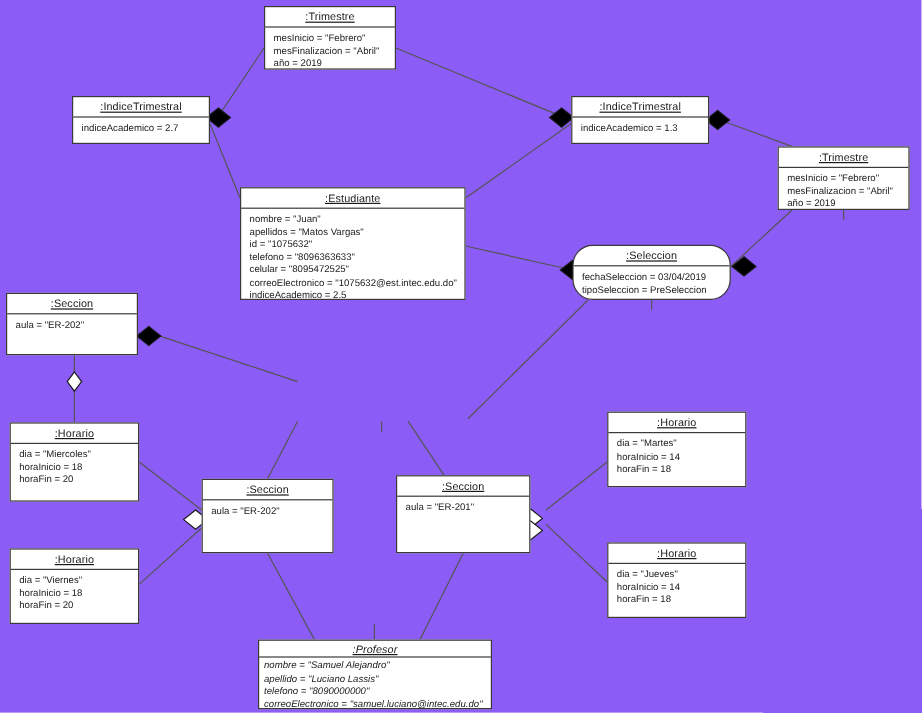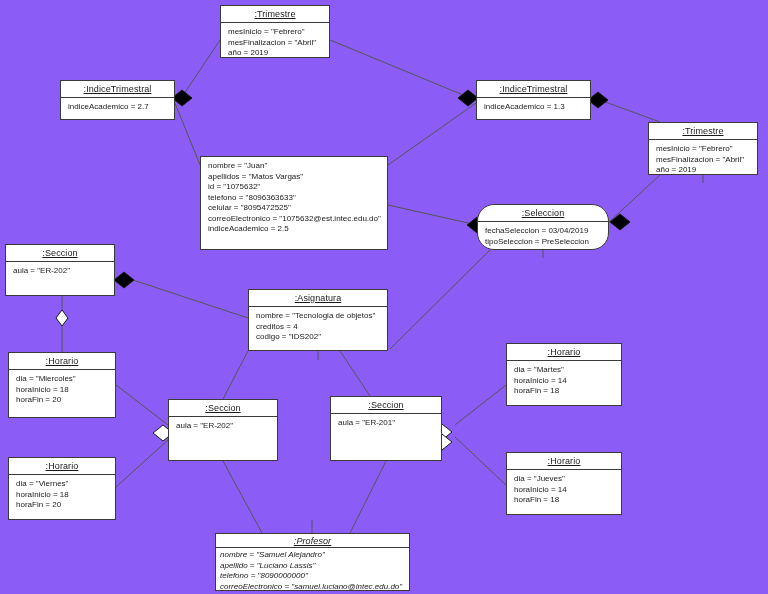--- a/index.html
+++ b/index.html
@@ -149,20 +149,21 @@
   <div class="obj" style="left:648px; top:122px; width:110px; height:53px;">
     <div class="obj-title"><span>:Trimestre</span></div>
     <div class="obj-body">
       <div class="attr">mesInicio = "Febrero"</div>
       <div class="attr">mesFinalizacion = "Abril"</div>
       <div class="attr">año = 2019</div>
     </div>
   </div>
 
   <div class="obj" style="left:200px; top:156px; width:188px; height:94px;">
+    <div class="obj-title"><span>:Estudiante</span></div>
     <div class="obj-body">
       <div class="attr">nombre = "Juan"</div>
       <div class="attr">apellidos = "Matos Vargas"</div>
       <div class="attr">id = "1075632"</div>
       <div class="attr">telefono = "8096363633"</div>
       <div class="attr">celular = "8095472525"</div>
       <div class="attr">correoElectronico = "1075632@est.intec.edu.do"</div>
       <div class="attr">indiceAcademico = 2.5</div>
     </div>
   </div>
@@ -175,28 +176,20 @@
     </div>
   </div>
 
   <div class="obj" style="left:5px; top:244px; width:110px; height:52px;">
     <div class="obj-title"><span>:Seccion</span></div>
     <div class="obj-body">
       <div class="attr">aula = "ER-202"</div>
     </div>
   </div>
 
-  <div class="obj" style="left:248px; top:289px; width:140px; height:62px;">
-    <div class="obj-title"><span>:Asignatura</span></div>
-    <div class="obj-body">
-      <div class="attr">nombre = "Tecnologia de objetos"</div>
-      <div class="attr">creditos = 4</div>
-      <div class="attr">codigo = "IDS202"</div>
-    </div>
-  </div>
 
   <div class="obj" style="left:8px; top:352px; width:108px; height:66px;">
     <div class="obj-title"><span>:Horario</span></div>
     <div class="obj-body">
       <div class="attr">dia = "Miercoles"</div>
       <div class="attr">horaInicio = 18</div>
       <div class="attr">horaFin = 20</div>
     </div>
   </div>
 

